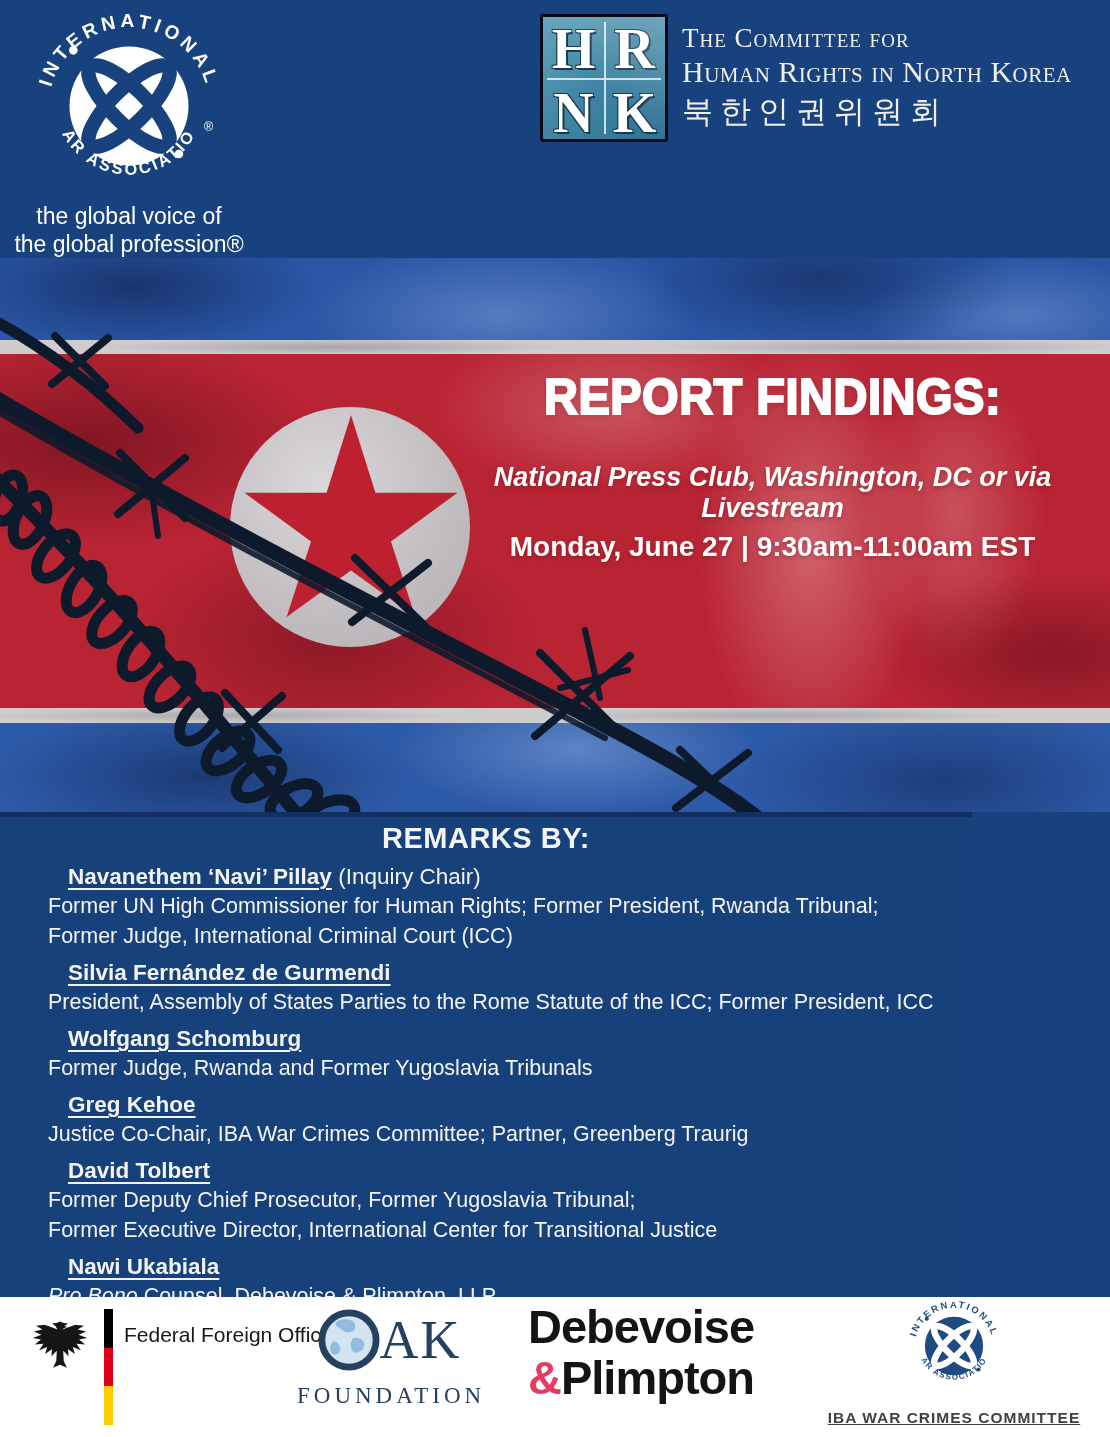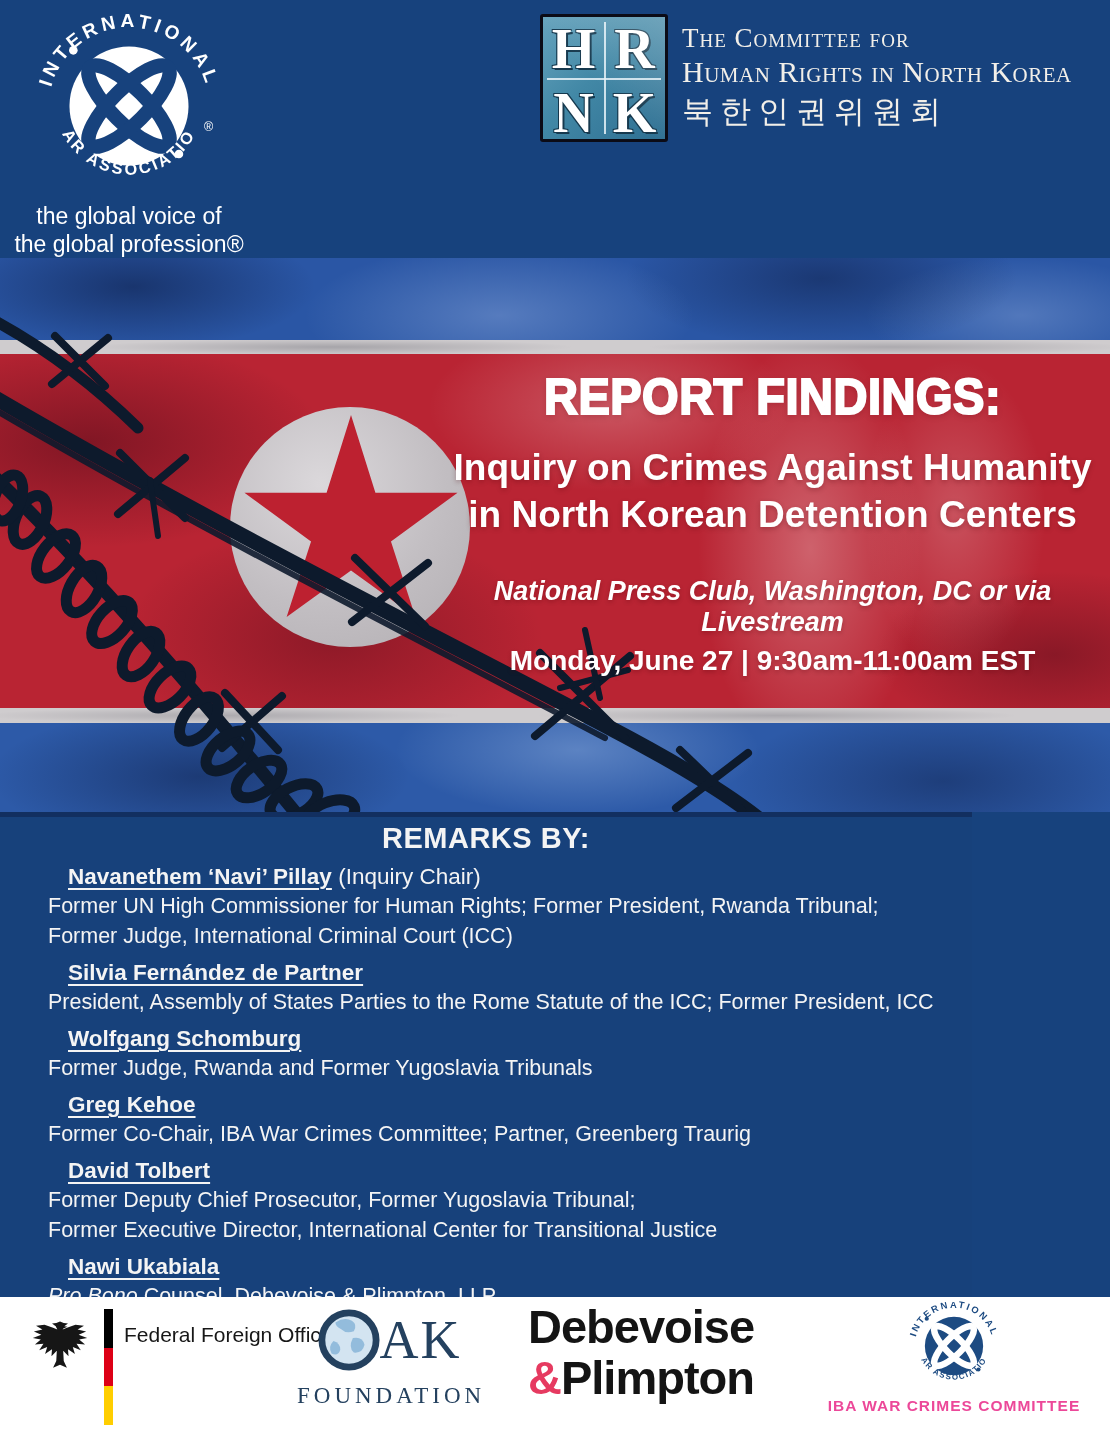--- a/index.html
+++ b/index.html
@@ -105,21 +105,21 @@
   .oak-word { display:flex; align-items:center; justify-content:center; height:70px; }
   .oak-globe { width:62px; height:62px; }
   .oak-letters { font-size:54px; letter-spacing:2px; line-height:62px; }
   .oak-sub { margin-top:8px; font-size:23px; letter-spacing:4px; }
 
   .deb { position:absolute; left:528px; top:4px; color:#141414; font-weight:700; line-height:51px; font-size:47px; letter-spacing:-1px; }
   .deb-amp { color:#e63a60; }
 
   .wcc { position:absolute; left:823px; top:0; width:262px; text-align:center; }
   .wcc-logo { width:94px; height:94px; margin:2px auto 0; display:block; }
-  .wcc-label { margin-top:4px; font-size:15.5px; font-weight:700; letter-spacing:1px; color:#ec4899; white-space:nowrap; }
+  .wcc-label { margin-top:16px; font-size:15.5px; font-weight:700; letter-spacing:1px; color:#404040; white-space:nowrap;text-decoration:underline; }
 </style>
 </head>
 <body>
 
 <div id="poster">
 
   <div class="header">
 
     <svg class="iba-logo" viewBox="0 0 200 200">
       <defs>
@@ -207,60 +207,56 @@
           <ellipse cx="259" cy="521" rx="14" ry="26" transform="rotate(55 259 521)"></ellipse>
           <ellipse cx="294" cy="543" rx="14" ry="26" transform="rotate(62 294 543)"></ellipse>
           <ellipse cx="330" cy="558" rx="14" ry="26" transform="rotate(68 330 558)"></ellipse>
           <ellipse cx="8" cy="240" rx="13" ry="24" transform="rotate(20 8 240)"></ellipse>
         </g>
       </g>
     </svg>
 
     <div class="hero">
       <div class="hero-kicker">REPORT FINDINGS:</div>
-      <div class="hero-title">
-        <div>Inquiry on Crimes Against Humanity</div>
-        <div>in North Korean Detention Centers</div>
-      </div>
       <div class="hero-venue">National Press Club, Washington, DC or via Livestream</div>
       <div class="hero-when">Monday, June 27 | 9:30am-11:00am EST</div>
     </div>
   </div>
 
   <div class="remarks">
     <div class="remarks-heading">REMARKS BY:</div>
     <div class="speakers">
 
       <div class="speaker">
         <div class="sname-row">
           <span class="sname">Navanethem ‘Navi’ Pillay</span><span class="ssuffix"> (Inquiry Chair)</span>
         </div>
         <div class="sline">Former UN High Commissioner for Human Rights; Former President, Rwanda Tribunal;</div>
         <div class="sline">Former Judge, International Criminal Court (ICC)</div>
       </div>
 
       <div class="speaker">
         <div class="sname-row">
-          <span class="sname">Silvia Fernández de Partner</span>
+          <span class="sname">Silvia Fernández de Gurmendi</span>
         </div>
         <div class="sline">President, Assembly of States Parties to the Rome Statute of the ICC; Former President, ICC</div>
       </div>
 
       <div class="speaker">
         <div class="sname-row">
           <span class="sname">Wolfgang Schomburg</span>
         </div>
         <div class="sline">Former Judge, Rwanda and Former Yugoslavia Tribunals</div>
       </div>
 
       <div class="speaker">
         <div class="sname-row">
           <span class="sname">Greg Kehoe</span>
         </div>
-        <div class="sline">Former Co-Chair, IBA War Crimes Committee; Partner, Greenberg Traurig</div>
+        <div class="sline">Justice Co-Chair, IBA War Crimes Committee; Partner, Greenberg Traurig</div>
       </div>
 
       <div class="speaker">
         <div class="sname-row">
           <span class="sname">David Tolbert</span>
         </div>
         <div class="sline">Former Deputy Chief Prosecutor, Former Yugoslavia Tribunal;</div>
         <div class="sline">Former Executive Director, International Center for Transitional Justice</div>
       </div>
 

